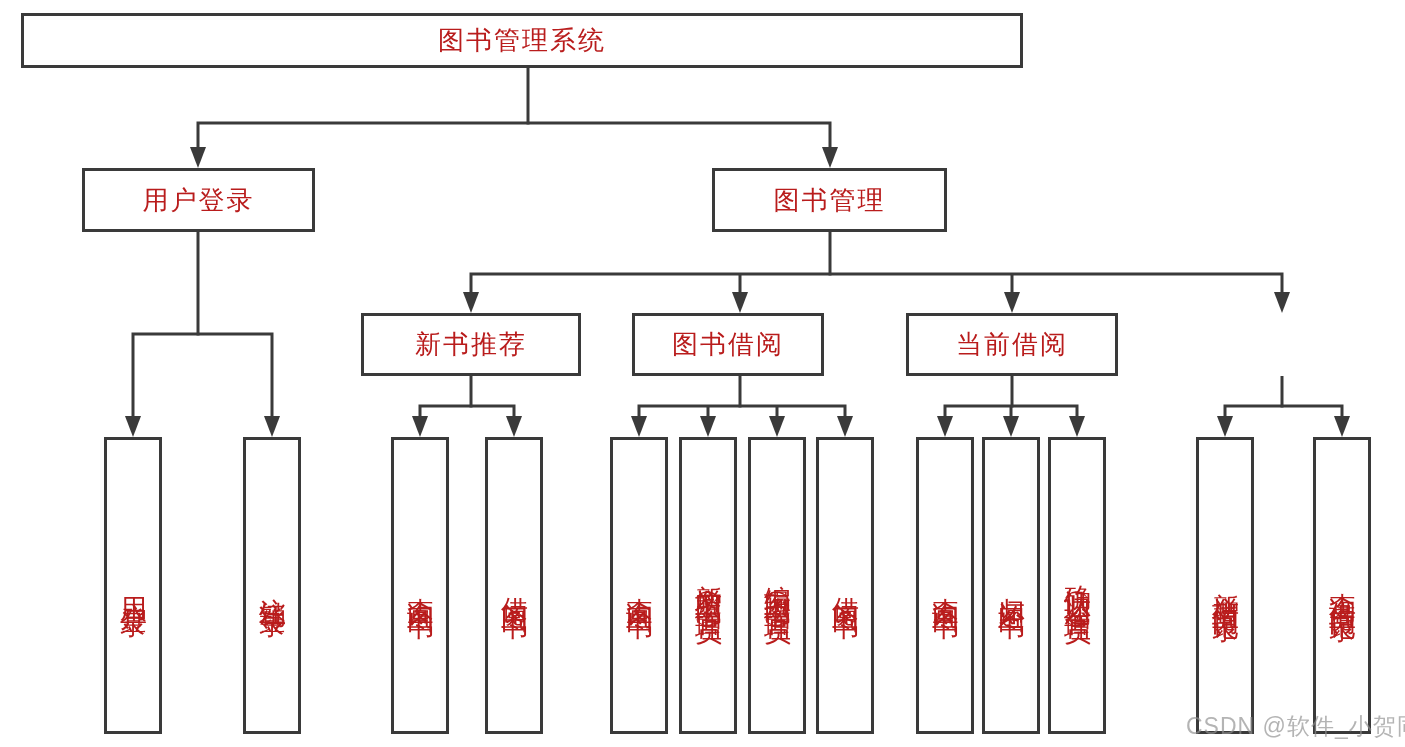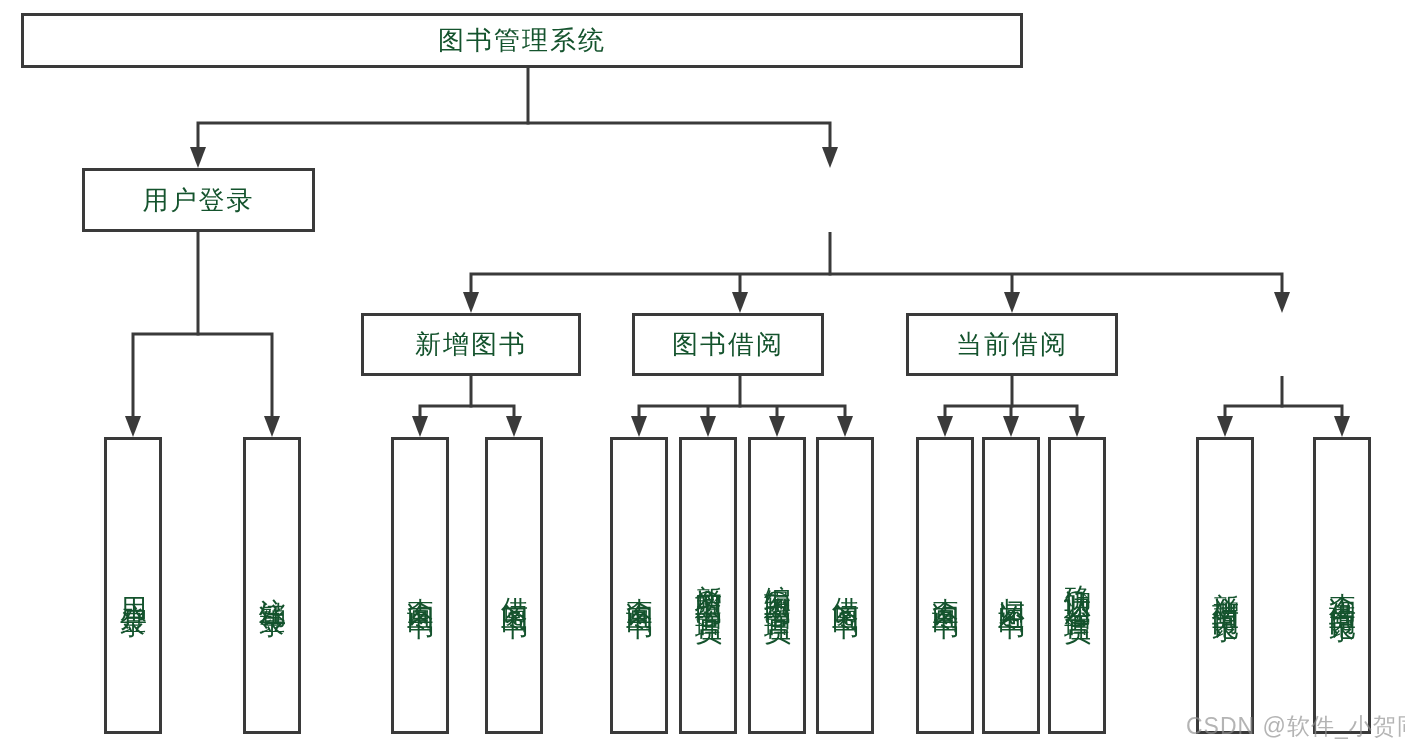--- a/index.html
+++ b/index.html
@@ -17,21 +17,21 @@
     width: 1405px; height: 747px;
     pointer-events: none;
   }
   .edge { stroke: #3a3a3a; stroke-width: 3; fill: none; }
   .head { fill: #3a3a3a; stroke: none; }
   .hbox, .vbox {
     position: absolute;
     box-sizing: border-box;
     border: 3px solid #3a3a3a;
     background: #ffffff;
-    color: #14532d;
+    color: #b91c1c;
     display: flex;
     align-items: center;
     justify-content: center;
   }
   .hbox span {
     font-size: 26px;
     letter-spacing: 2px;
     white-space: nowrap;
   }
   .vbox span {
@@ -101,23 +101,26 @@
     <polygon class="head" points="1334,416 1350,416 1342,437"></polygon>
   </svg>
 
   <div class="hbox" style="left:21px; top:13px; width:1002px; height:55px;">
     <span>图书管理系统</span>
   </div>
 
   <div class="hbox" style="left:82px; top:168px; width:233px; height:64px;">
     <span>用户登录</span>
   </div>
+  <div class="hbox" style="left:712px; top:168px; width:235px; height:64px;">
+    <span>图书管理</span>
+  </div>
 
   <div class="hbox" style="left:361px; top:313px; width:220px; height:63px;">
-    <span>新增图书</span>
+    <span>新书推荐</span>
   </div>
   <div class="hbox" style="left:632px; top:313px; width:192px; height:63px;">
     <span>图书借阅</span>
   </div>
   <div class="hbox" style="left:906px; top:313px; width:212px; height:63px;">
     <span>当前借阅</span>
   </div>
 
   <div class="vbox" style="left:104px; top:437px; width:58px; height:297px;">
     <span>用户登录</span>

